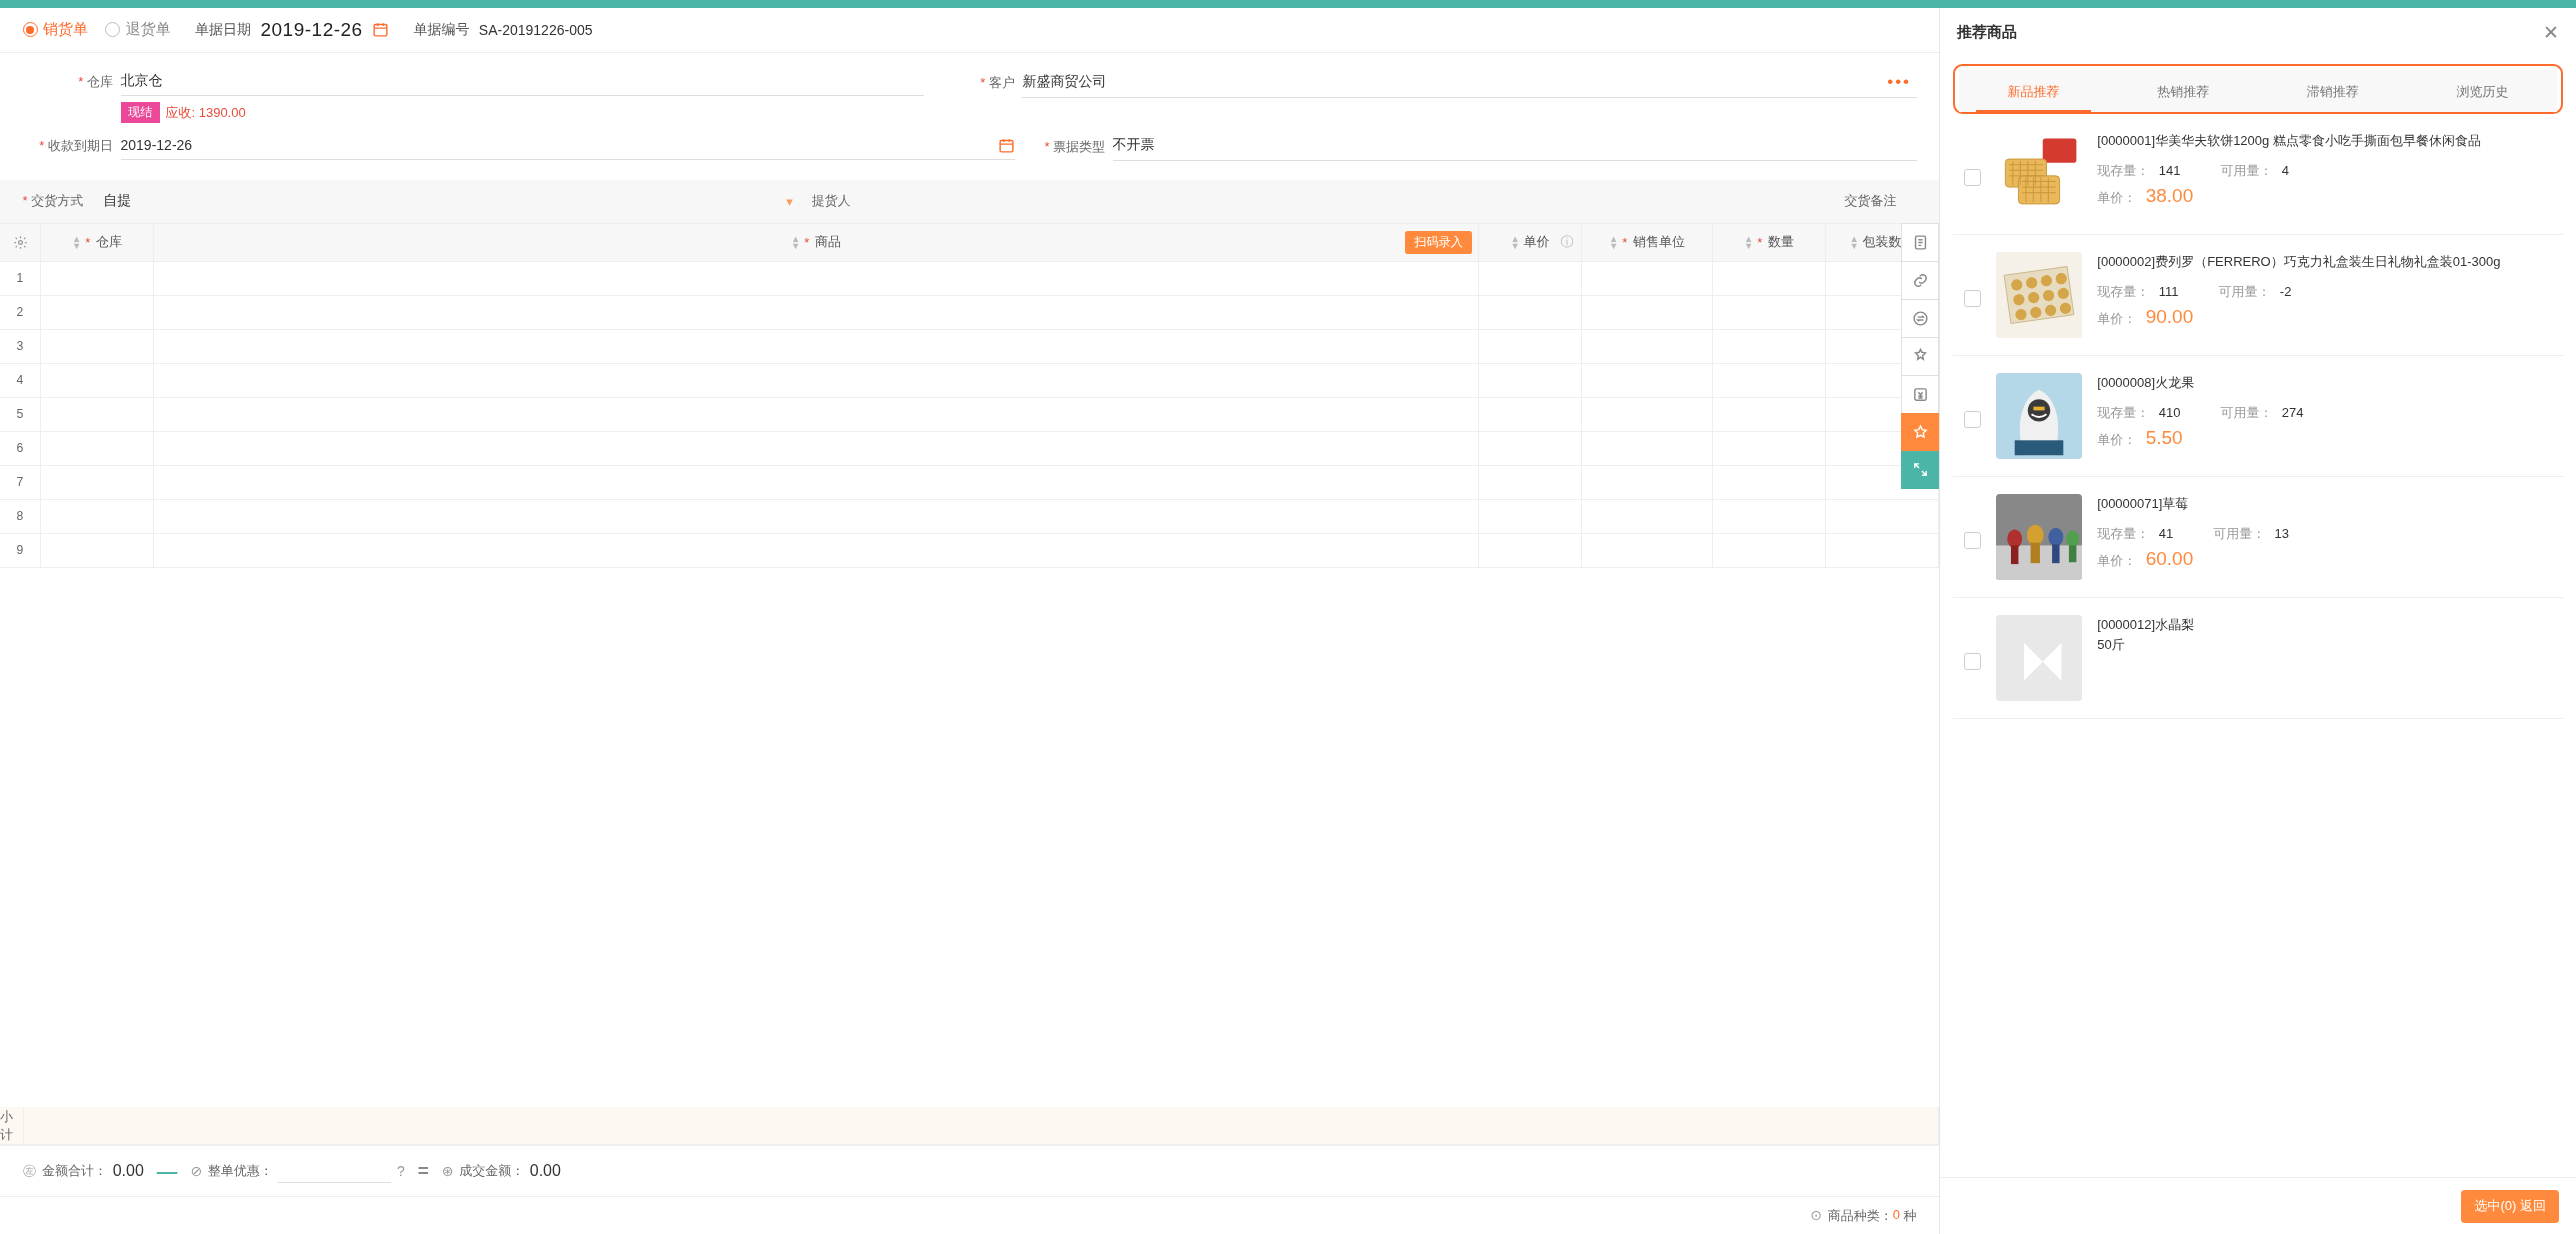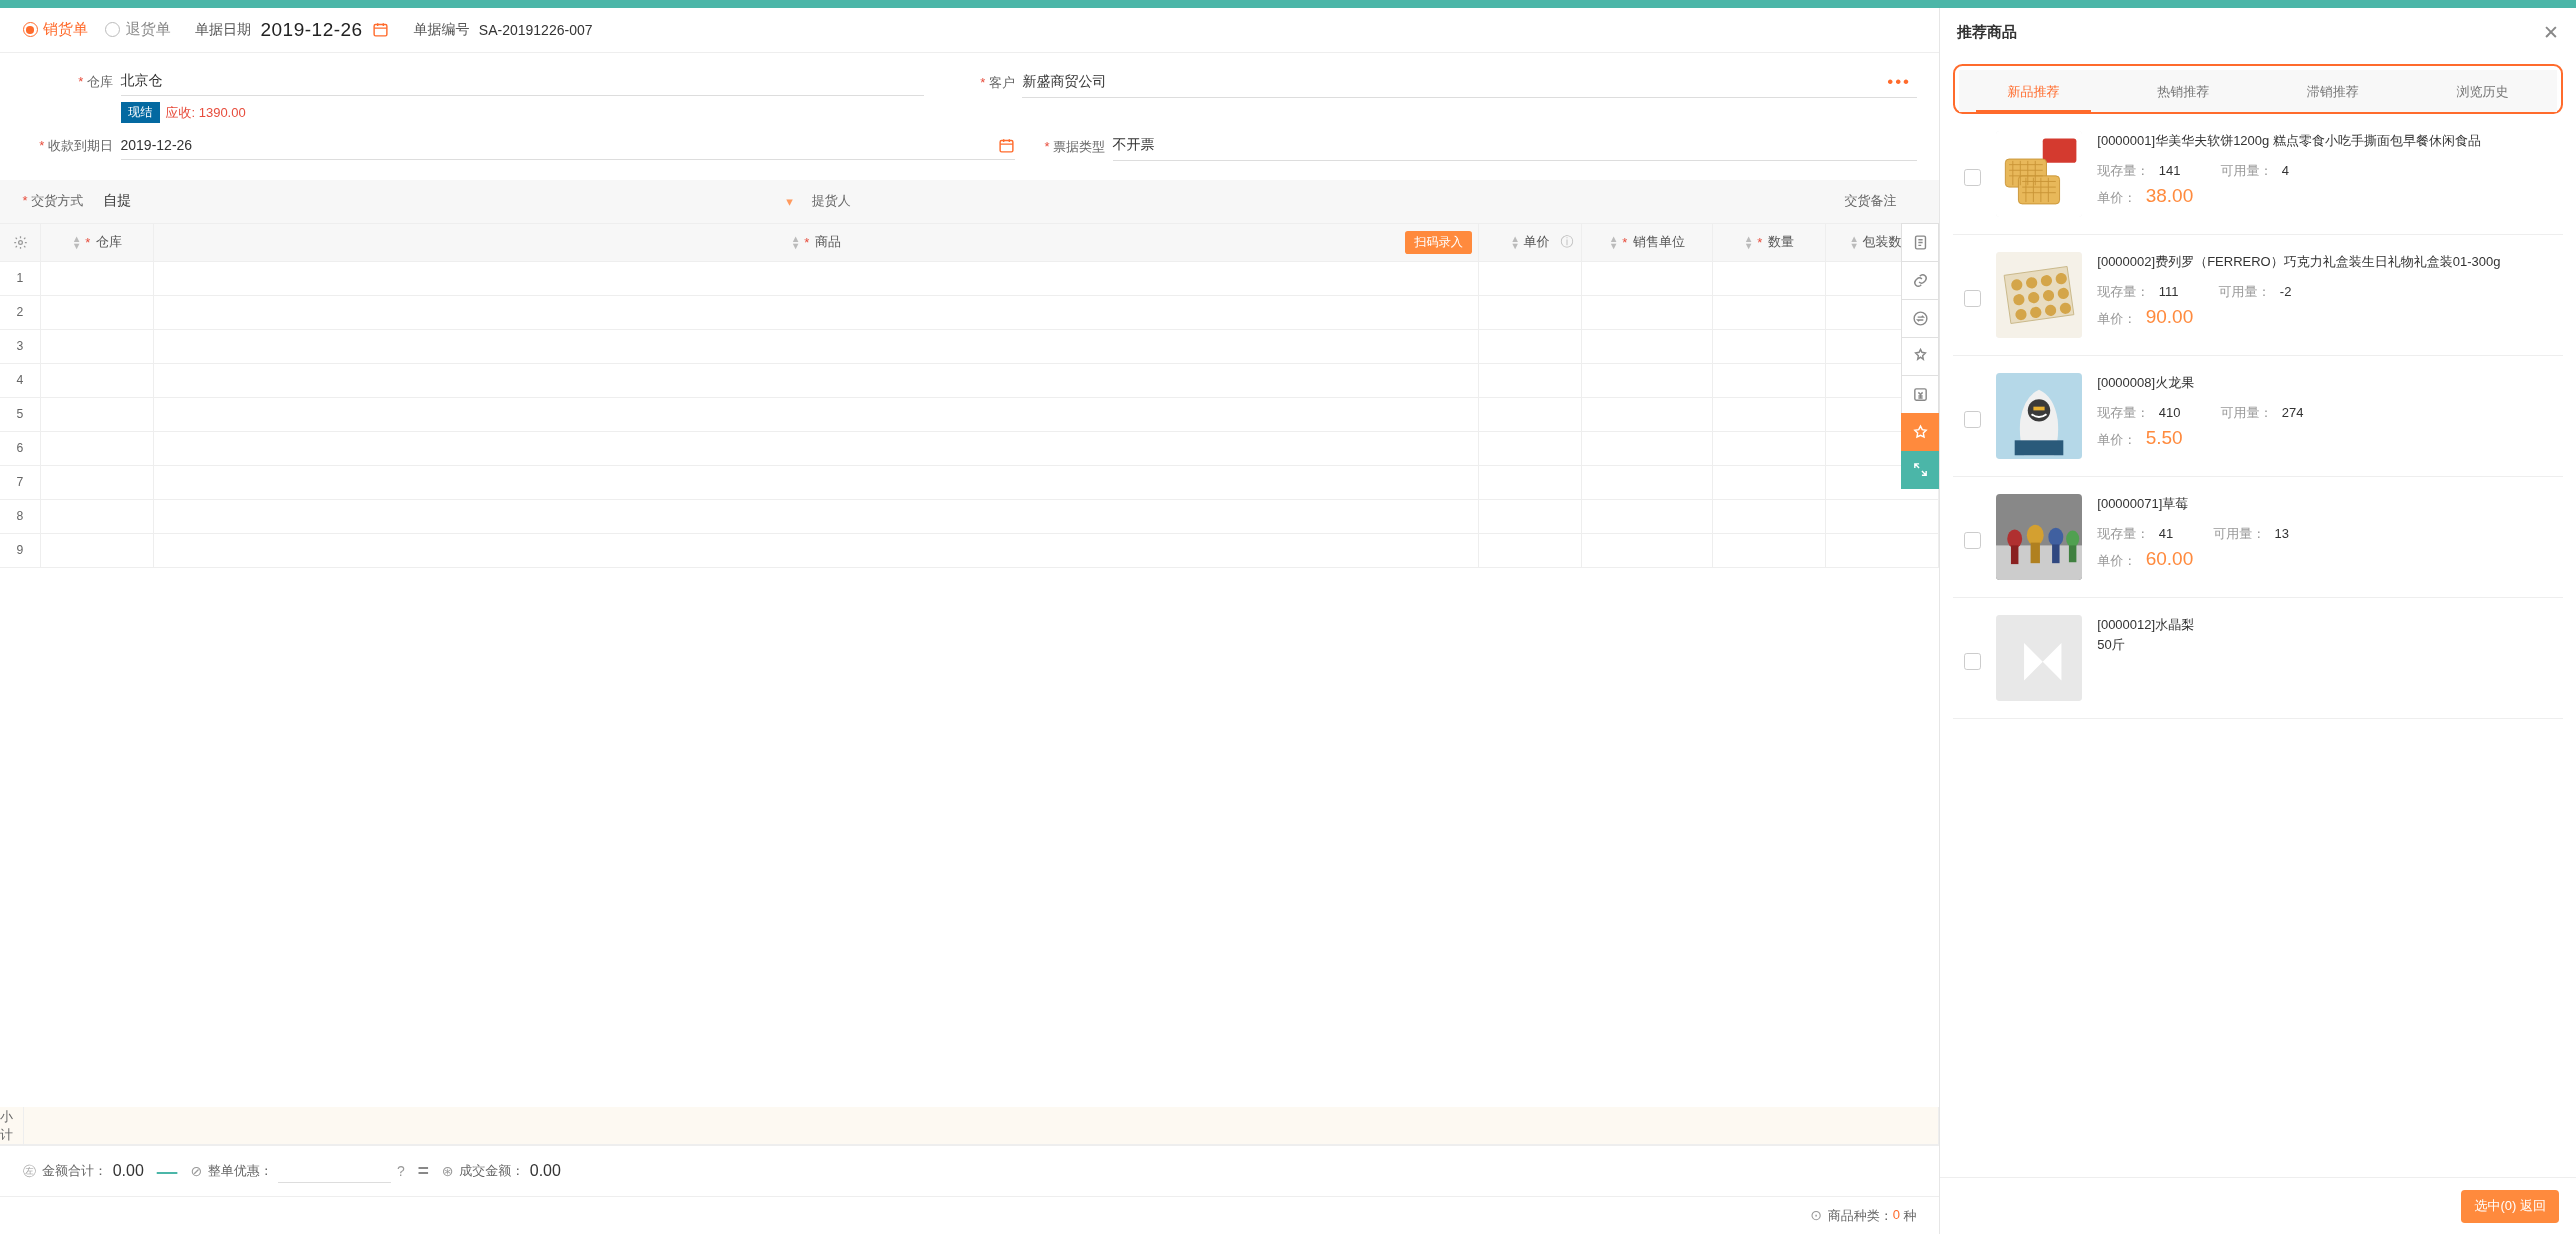--- a/index.html
+++ b/index.html
@@ -31,21 +31,21 @@
 
 .form-area { padding: 15px 22.5px 7.5px 22.5px; }
 .form-row { display: flex; align-items: flex-start; margin-bottom: 11.3px; }
 .form-field { display: flex; align-items: center; flex: 1; }
 .fld-label { width: 98px; text-align: right; padding-right: 7.5px; color: #666; }
 .req { color: #e74c3c; }
 .fld-control { flex: 1; border-bottom: 0.9px solid #ddd; padding: 3.8px 0 5.6px 0; display: flex; align-items: center; min-height: 28px; }
 .fld-value { flex: 1; color: #333; font-size: 14px; }
 .fld-more { color: #ff6b2c; font-size: 17px; letter-spacing: 1.9px; cursor: pointer; padding: 0 5.6px; }
 .badges { margin-top: 5.6px; margin-left: 98px; display: flex; align-items: center; gap: 5.6px; }
-.badge-red { background: #0369a1; color: #fff; padding: 1.9px 7.5px; font-size: 12.2px; font-family: Liberation Serif, serif; }
+.badge-red { background: #ec4899; color: #fff; padding: 1.9px 7.5px; font-size: 12.2px; font-family: Liberation Serif, serif; }
 .due-text { color: #e74c3c; font-size: 13px; }
 
 
 .deliver-bar { background: #f7f7f7; padding: 9.4px 22.5px; display: flex; }
 .deliver-field { display: flex; align-items: center; flex: 1; }
 .deliver-label { color: #666; padding-right: 20px; }
 .deliver-control { flex: 1; min-height: 24.4px; display: flex; align-items: center; padding-right: 19px; }
 .deliver-value { flex: 1; font-size: 14px; color: #333; }
 .chevron { color: #ff9a5e; font-size: 13px; }
 
@@ -149,21 +149,21 @@
         <span class="date-val">2019-12-26</span>
         <span class="cal-icon">
           <svg width="17" height="17" viewBox="0 0 24 24" fill="none" stroke="currentColor" stroke-width="2">
               <rect x="3" y="5" width="18" height="16" rx="2"></rect>
               <path d="M3 10h18M8 3v4M16 3v4"></path>
             </svg>
         </span>
       </div>
       <div class="doc-meta">
         <span>单据编号</span>
-        <span class="doc-num">SA-20191226-007</span>
+        <span class="doc-num">SA-20191226-005</span>
       </div>
     </div>
 
     <div class="form-area">
       <div class="form-row">
         <div class="form-field">
           <div class="fld-label"><span class="req">*</span> <span>仓库</span></div>
           <div class="fld-control">
             <span class="fld-value">北京仓</span>
           </div>

